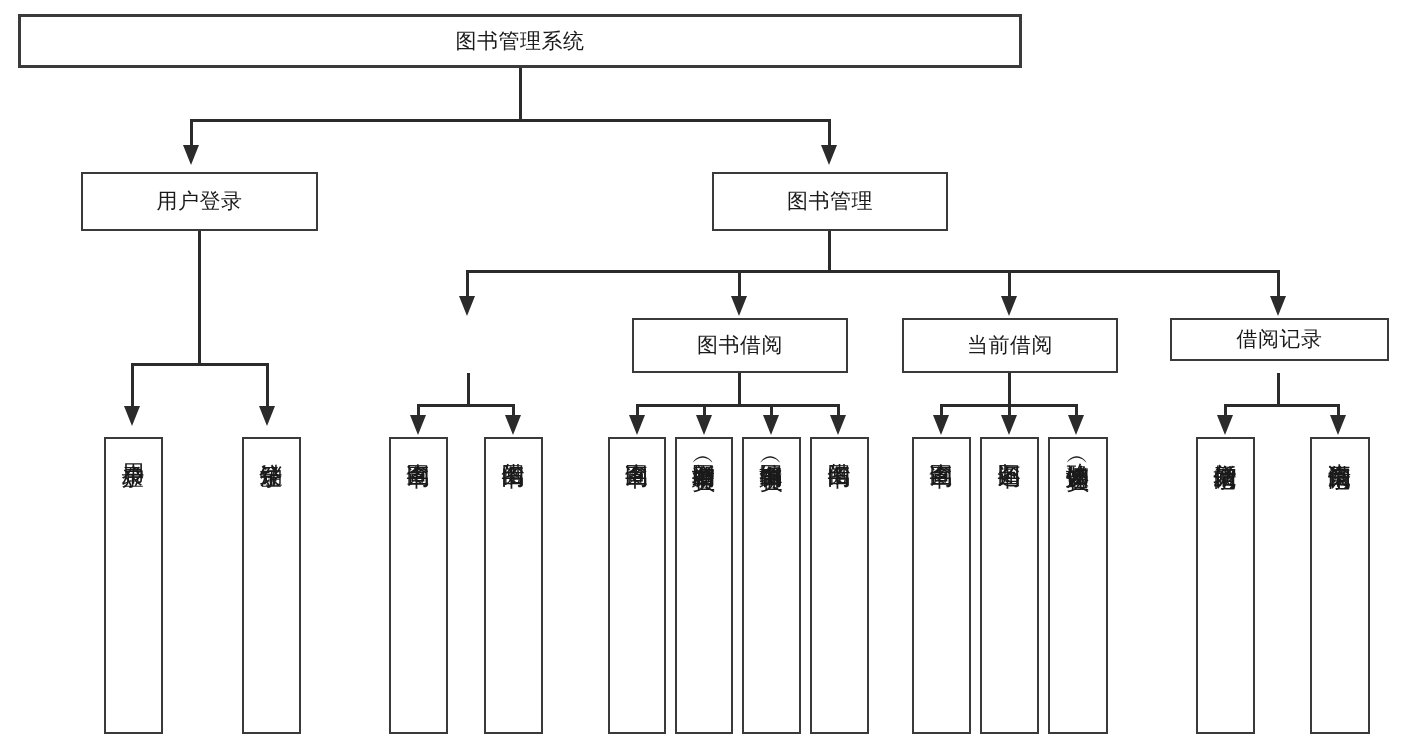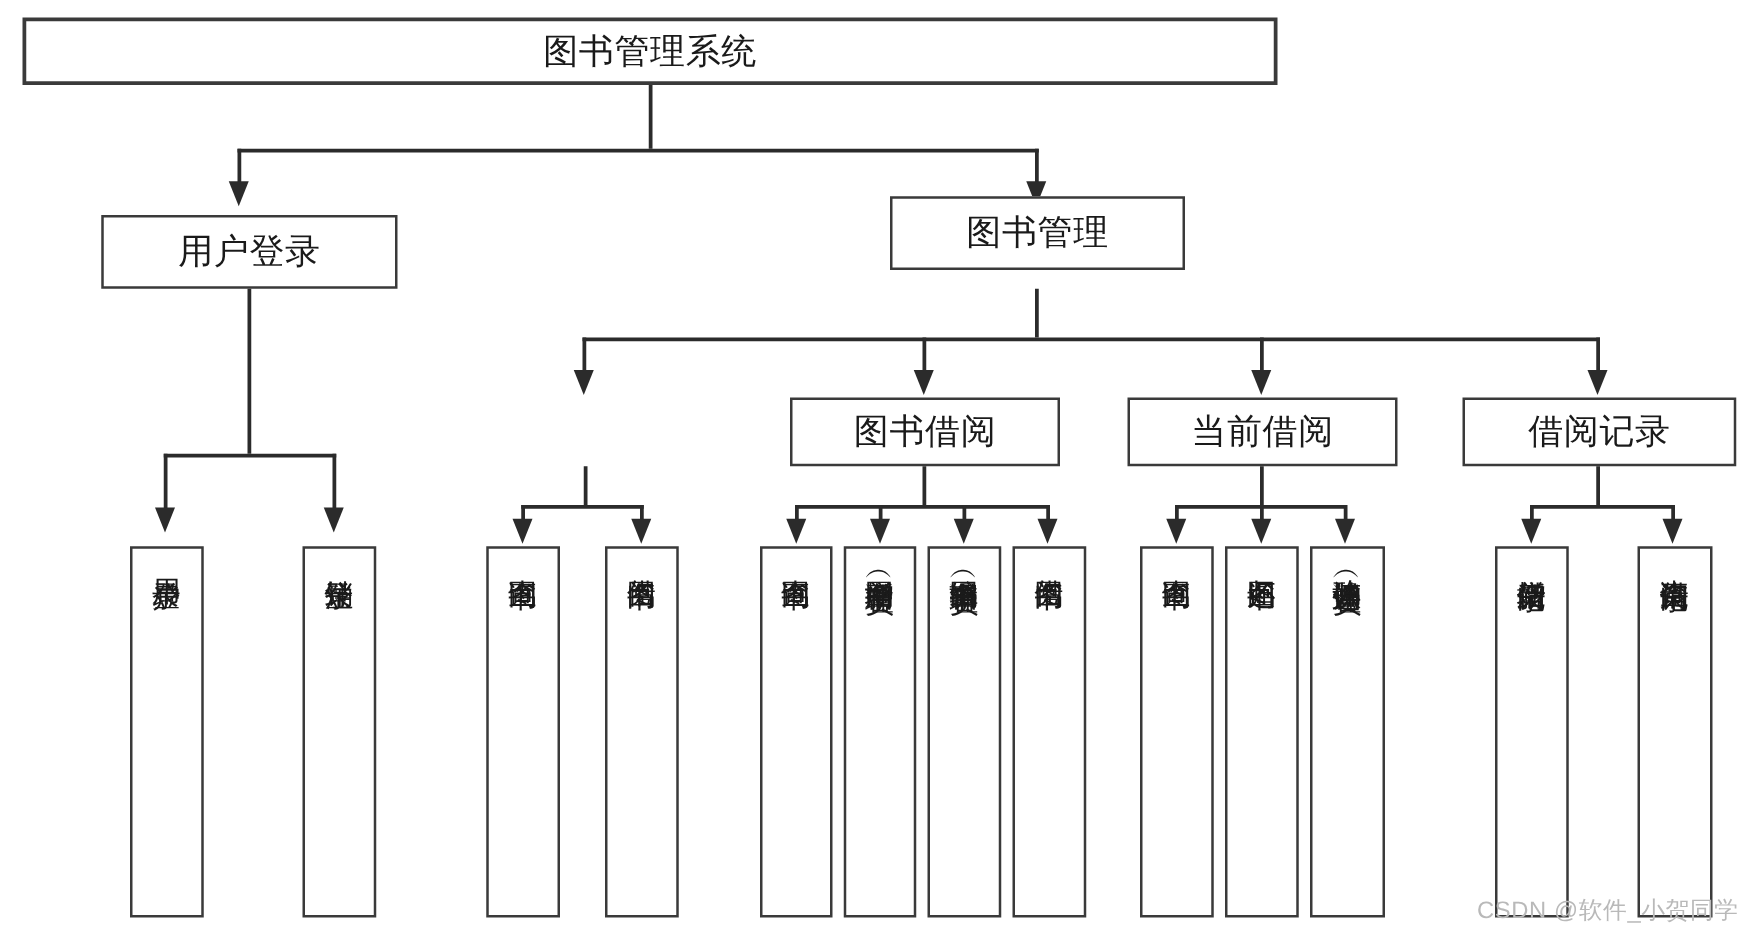--- a/index.html
+++ b/index.html
@@ -26,21 +26,21 @@
     border: 2px solid #3a3a3a;
     display: flex;
     align-items: center;
     justify-content: center;
     text-align: center;
   }
   .node.root {
     border-width: 3px;
   }
   .node .label {
-    font-size: 28px;
+    font-size: 21px;
     line-height: 1.15;
     letter-spacing: 0.5px;
     color: #1a1a1a;
     white-space: nowrap;
   }
   
   .node.vertical {
     align-items: flex-start;
     padding-top: 6px;
   }
@@ -95,21 +95,21 @@
 
   <div class="conn v" style="left:190px; top:119px; width:3px; height:28px;"></div>
   <div class="arrow" style="left:183px; top:145px;"></div>
   <div class="conn v" style="left:828px; top:119px; width:3px; height:28px;"></div>
   <div class="arrow" style="left:821px; top:145px;"></div>
 
   <div class="node" style="left:81px; top:172px; width:237px; height:59px;">
     <span class="label">用户登录</span>
   </div>
 
-  <div class="node" style="left:712px; top:157px; width:236px; height:59px;">
+  <div class="node" style="left:712px; top:172px; width:236px; height:59px;">
     <span class="label">图书管理</span>
   </div>
 
   <div class="conn v" style="left:198px; top:231px; width:3px; height:132px;"></div>
   <div class="conn h" style="left:131px; top:363px; width:138px; height:3px;"></div>
   <div class="conn v" style="left:131px; top:363px; width:3px; height:45px;"></div>
   <div class="arrow" style="left:124px; top:406px;"></div>
   <div class="conn v" style="left:266px; top:363px; width:3px; height:45px;"></div>
   <div class="arrow" style="left:259px; top:406px;"></div>
 
@@ -123,21 +123,21 @@
   <div class="arrow" style="left:1001px; top:296px;"></div>
   <div class="conn v" style="left:1277px; top:270px; width:3px; height:28px;"></div>
   <div class="arrow" style="left:1270px; top:296px;"></div>
 
   <div class="node" style="left:902px; top:318px; width:216px; height:55px;">
     <span class="label">当前借阅</span>
   </div>
   <div class="node" style="left:632px; top:318px; width:216px; height:55px;">
     <span class="label">图书借阅</span>
   </div>
-  <div class="node" style="left:1170px; top:318px; width:219px; height:55px;">
+  <div class="node" style="left:1170px; top:318px; width:219px; height:43px;">
     <span class="label">借阅记录</span>
   </div>
 
   <div class="conn v" style="left:467px; top:373px; width:3px; height:31px;"></div>
   <div class="conn h" style="left:417px; top:404px; width:98px; height:3px;"></div>
   <div class="conn v" style="left:417px; top:404px; width:3px; height:14px;"></div>
   <div class="arrow" style="left:410px; top:415px;"></div>
   <div class="conn v" style="left:512px; top:404px; width:3px; height:14px;"></div>
   <div class="arrow" style="left:505px; top:415px;"></div>
 
@@ -205,15 +205,14 @@
     <span class="label">确认归还（管理员）</span>
   </div>
 
   <div class="node vertical" style="left:1196px; top:437px; width:59px; height:297px;">
     <span class="label">新增借阅记录</span>
   </div>
   <div class="node vertical" style="left:1310px; top:437px; width:60px; height:297px;">
     <span class="label">查询借阅记录</span>
   </div>
 
-  <div id="watermark">CSDN @软件_小贺同学</div>
 
 </div>
 
 </body></html>

